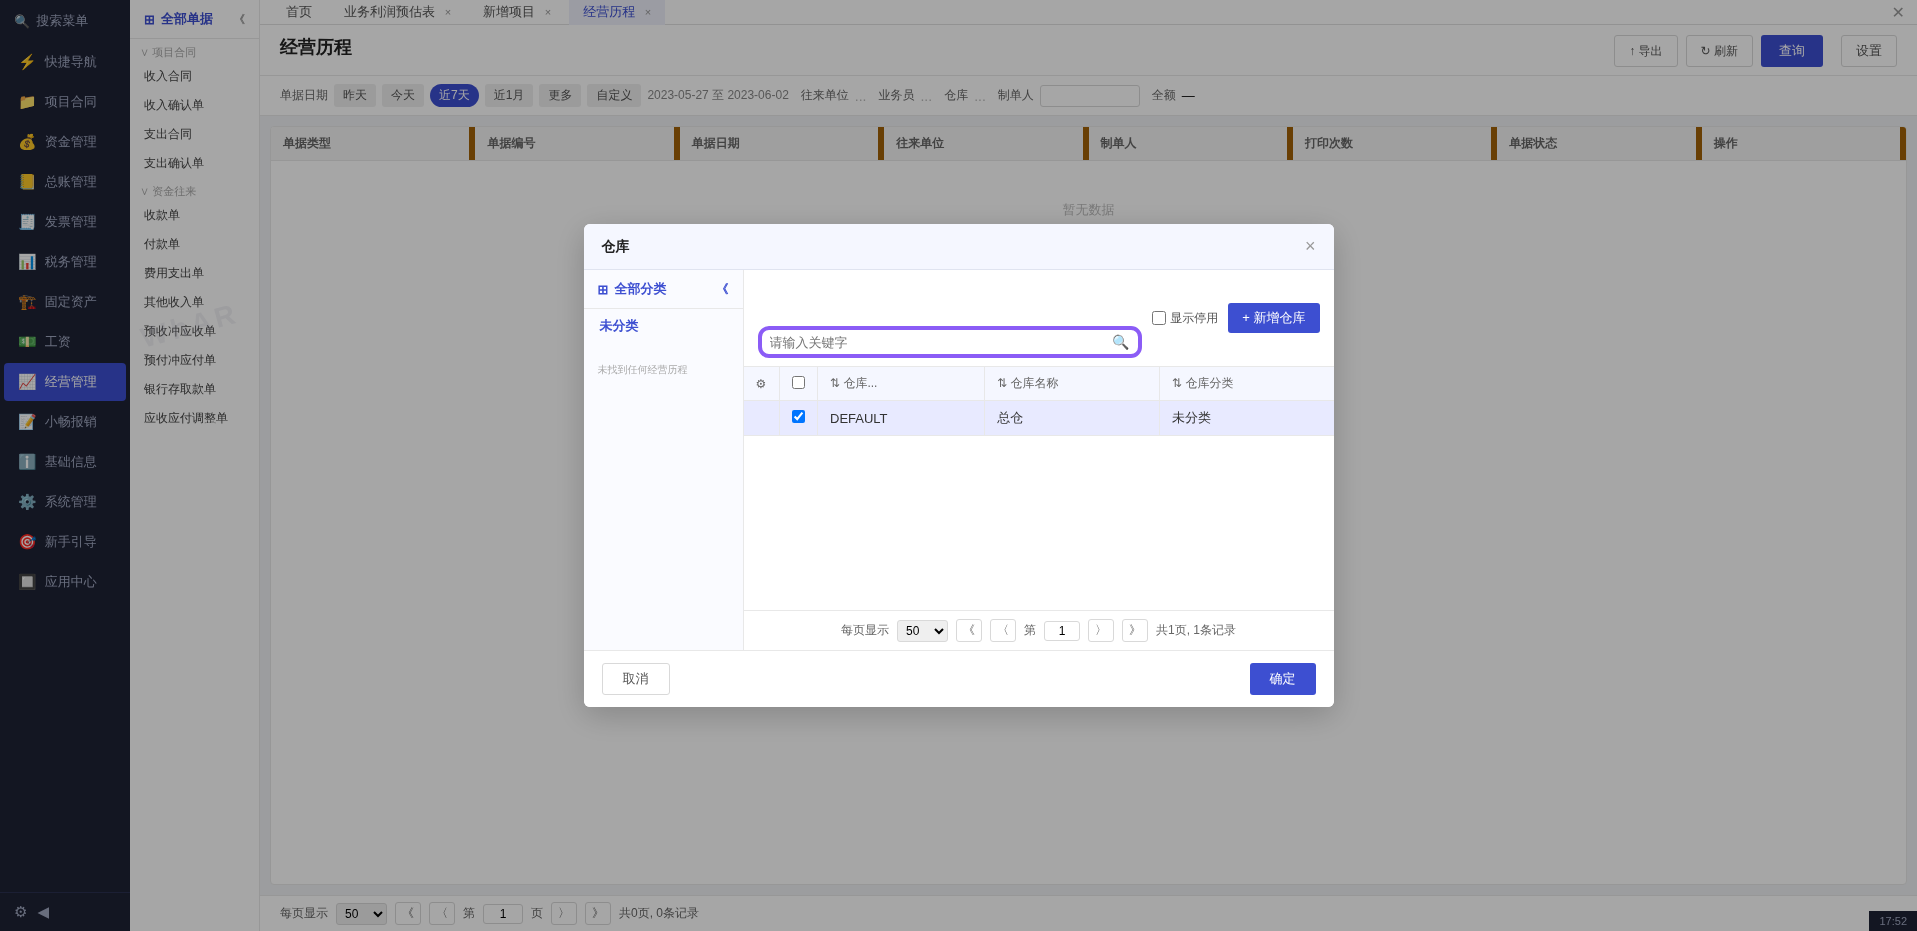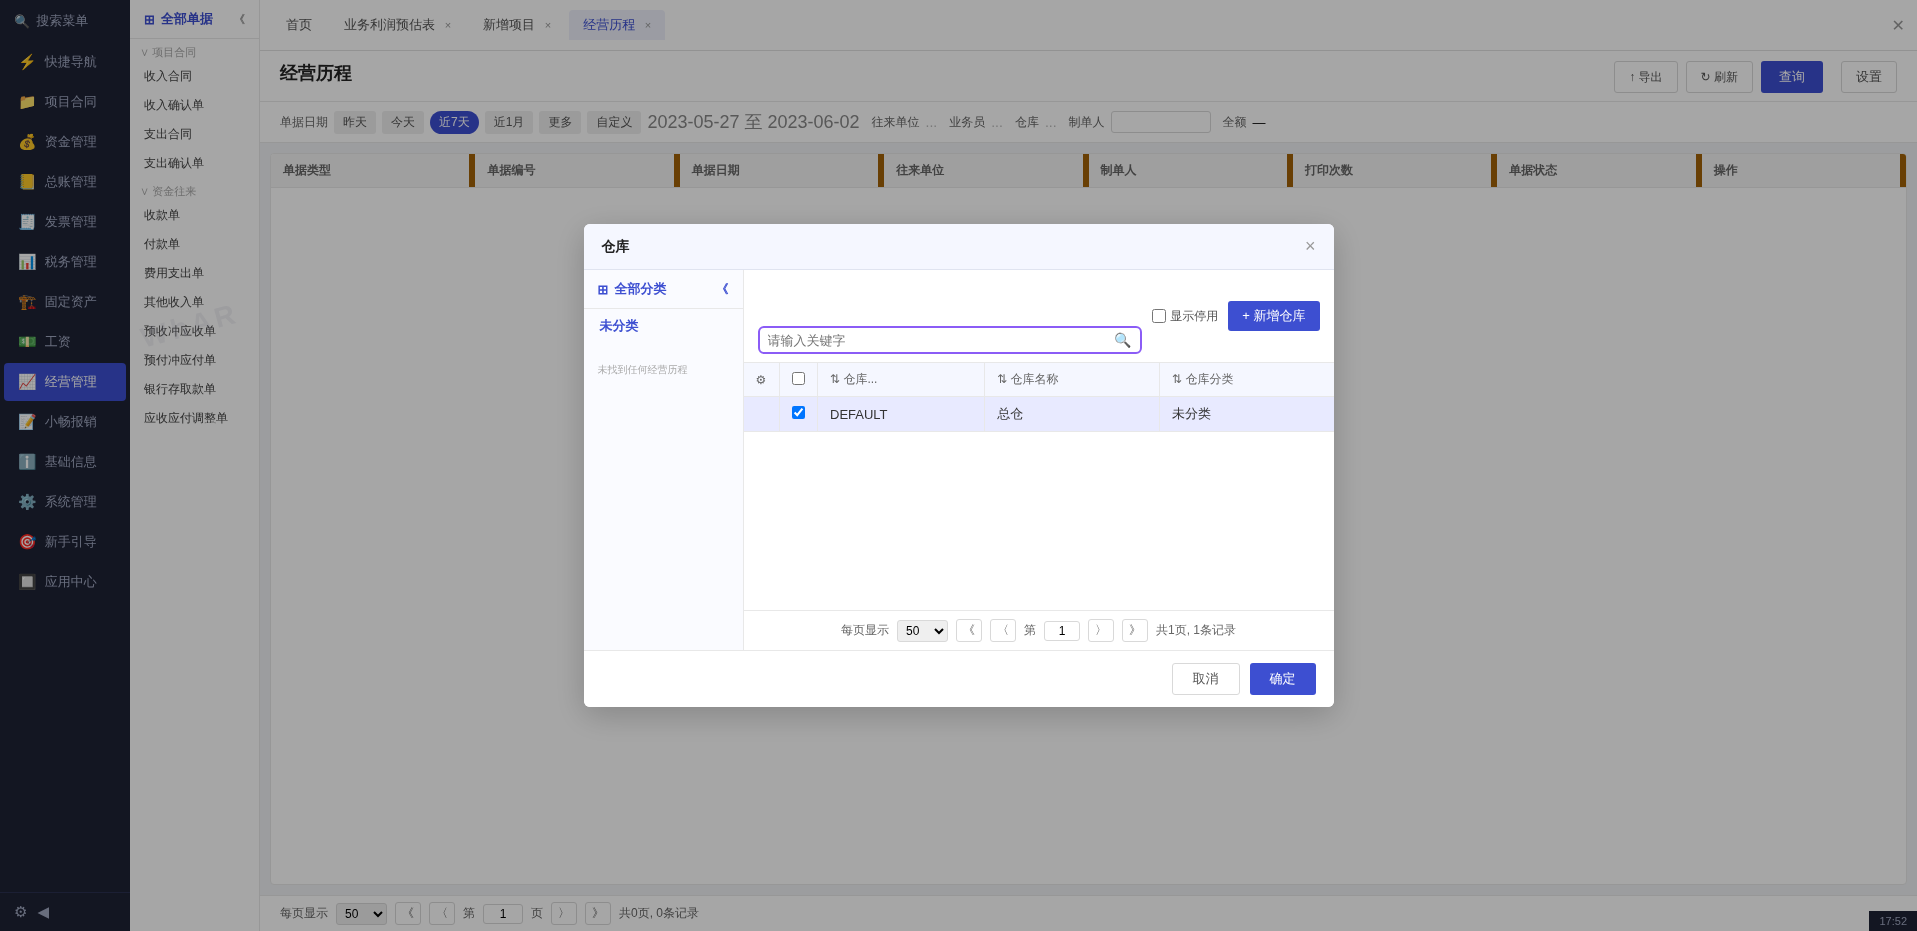--- a/index.html
+++ b/index.html
@@ -44,21 +44,21 @@
       background: #f0f2f5;
     }
 
     
     .top-bar {
       background: #fff;
       border-bottom: 1px solid #e0e0e0;
       display: flex;
       align-items: center;
       padding: 8px 12px;
-      height: 51px;
+      height: 25px;
       gap: 4px;
     }
     .tab {
       padding: 6px 14px;
       font-size: 13px;
       cursor: pointer;
       color: #555;
       border-radius: 4px 4px 0 0;
       white-space: nowrap;
     }
@@ -100,21 +100,21 @@
       border-bottom: 1px solid #e8e8e8;
       display: flex; flex-wrap: wrap; gap: 12px; align-items: center;
     }
     .filter-group { display: flex; align-items: center; gap: 6px; }
     .filter-label { color: #666; font-size: 12px; }
     .date-btn {
       font-size: 12px; padding: 2px 8px; border-radius: 3px; cursor: pointer;
       border: 1px solid transparent; color: #555;
     }
     .date-btn.active { background: #3d4fd1; color: #fff; border-radius: 12px; }
-    .date-range { font-size: 18px; color: #888; }
+    .date-range { font-size: 12px; color: #888; }
     .filter-select {
       border: 1px solid #d9d9d9; border-radius: 3px; padding: 3px 24px 3px 8px;
       font-size: 12px; color: #555; cursor: pointer; min-width: 100px;
       background: #fff; appearance: none; position: relative;
     }
     .filter-dots { color: #bbb; font-size: 14px; cursor: pointer; }
 
     
     .table-area {
       flex: 1; overflow: auto; background: #fff; margin: 10px;
@@ -185,21 +185,21 @@
     
     .content-panel {
       flex: 1; display: flex; flex-direction: column; overflow: hidden;
     }
     .content-toolbar {
       padding: 8px 14px; display: flex; align-items: center; gap: 10px;
       border-bottom: 1px solid #e8e8e8;
     }
     .search-input-wrap {
       display: flex; align-items: center;
-      border: 2px solid #8b5cf6; border-radius: 6px; padding: 4px 8px; flex: 1;
+      border: 4px solid #8b5cf6; border-radius: 11px; padding: 4px 8px; flex: 1;
       background: #fff;
       margin-top: 48px;
     }
     .search-input {
       border: none; outline: none; font-size: 13px; flex: 1; color: #333;
       background: transparent;
     }
     .search-icon { color: #aaa; font-size: 14px; }
     .show-disabled-wrap { display: flex; align-items: center; gap: 4px; font-size: 12px; color: #555; }
     .checkbox { width: 14px; height: 14px; cursor: pointer; }
@@ -241,21 +241,21 @@
       width: 36px; border: 1px solid #d9d9d9; border-radius: 3px;
       padding: 2px 4px; text-align: center; font-size: 12px;
     }
     .dialog-per-page-select {
       border: 1px solid #d9d9d9; border-radius: 3px; padding: 2px 4px; font-size: 12px;
     }
 
     
     .dialog-footer {
       padding: 12px 18px; border-top: 1px solid #e8e8e8;
-      display: flex; justify-content: flex-end; gap: 10px;
+      display: flex; justify-content: space-between; gap: 10px;
       background: #fff;
     }
     .btn-cancel {
       border: 1px solid #d9d9d9; background: #fff; color: #555;
       padding: 6px 20px; border-radius: 3px; cursor: pointer; font-size: 13px;
     }
     .btn-confirm {
       background: #3d4fd1; color: #fff; border: none;
       padding: 6px 20px; border-radius: 3px; cursor: pointer; font-size: 13px;
     }

